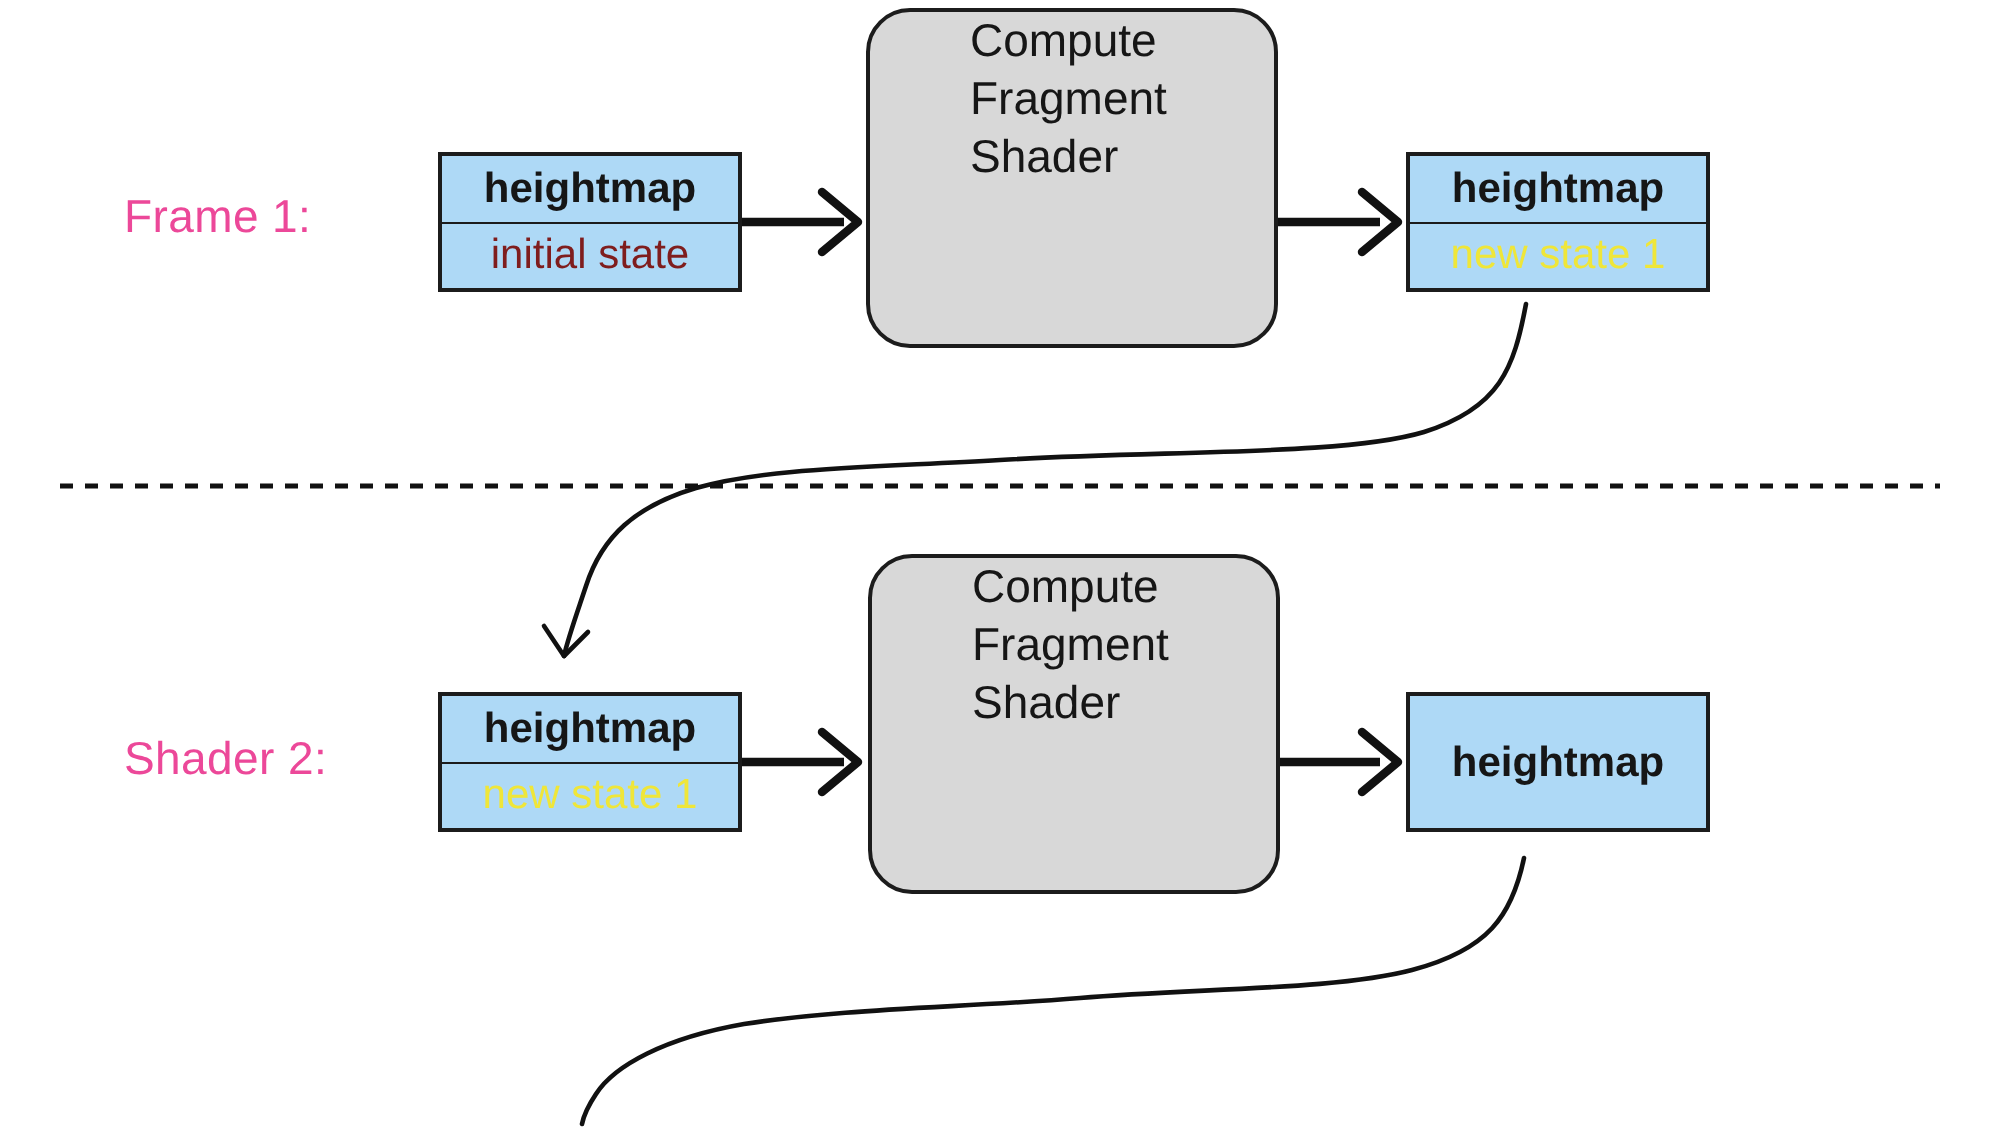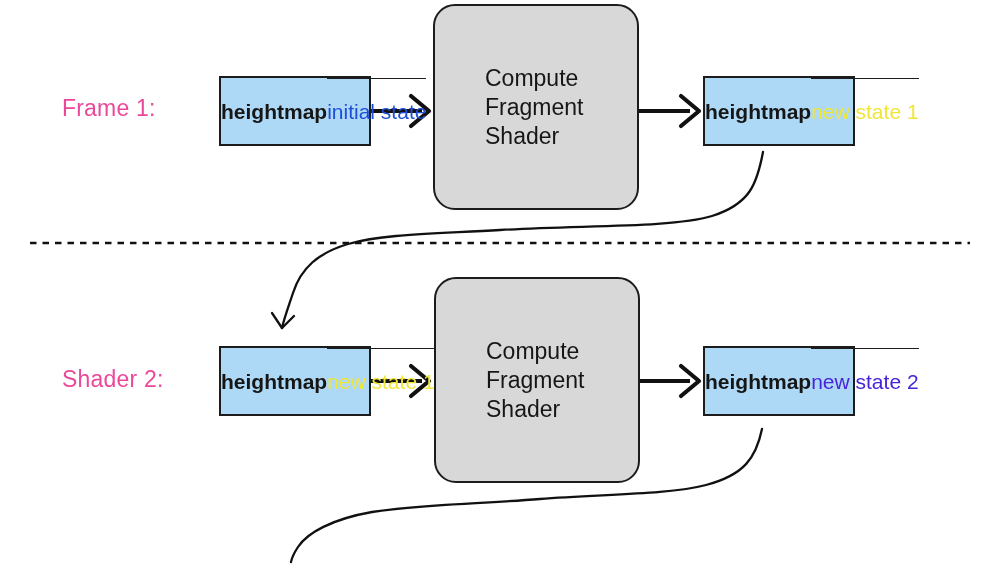--- a/index.html
+++ b/index.html
@@ -33,21 +33,21 @@
     white-space: nowrap;
   }
   .hm-box {
     position: absolute;
     width: 152px;
     height: 70px;
     background: #aed9f6;
     border: 2px solid #1c1c1c;
     box-sizing: border-box;
     display: flex;
-    flex-direction: row;
+    flex-direction: column;
   }
   .hm-row {
     flex: 1;
     display: flex;
     align-items: center;
     justify-content: center;
     font-size: 21px;
     line-height: 1;
     white-space: nowrap;
   }
@@ -55,27 +55,26 @@
     font-weight: 600;
     color: #161616;
   }
   .hm-state {
     font-weight: 500;
     border-top: 1.6px solid #1c1c1c;
   }
   .shader-box {
     position: absolute;
     width: 206px;
-    height: 206px;
+    height: 170px;
     background: #d8d8d8;
     border: 2.5px solid #1c1c1c;
     border-radius: 22px;
     box-sizing: border-box;
     display: flex;
-    align-items: center;
   }
   .shader-text {
     padding-left: 50px;
     font-size: 23px;
     line-height: 29px;
     font-weight: 500;
     color: #161616;
     text-align: left;
   }
   .shader-text span { display: block; }
@@ -124,21 +123,21 @@
                C 478 504, 424 504, 372 512
                C 332 519, 307 533, 298 547
                C 294 553, 292 557, 291 562" fill="none" stroke="#111111" stroke-width="2.3" stroke-linecap="round"></path>
     </g>
   </svg>
 
   <div class="frame-label" style="top:95px">Frame 1:</div>
 
   <div class="hm-box" style="left:219px; top:76px">
     <div class="hm-row hm-title">heightmap</div>
-    <div class="hm-row hm-state" style="color: #1d4ed8;">initial state</div>
+    <div class="hm-row hm-state" style="color: #7f1d1d;">initial state</div>
   </div>
 
   <div class="shader-box" style="left:433px; top:4px">
     <div class="shader-text">
       <span>Compute</span>
       <span>Fragment</span>
       <span>Shader</span>
     </div>
   </div>
 
@@ -157,16 +156,15 @@
   <div class="shader-box" style="left:434px; top:277px">
     <div class="shader-text">
       <span>Compute</span>
       <span>Fragment</span>
       <span>Shader</span>
     </div>
   </div>
 
   <div class="hm-box" style="left:703px; top:346px">
     <div class="hm-row hm-title">heightmap</div>
-    <div class="hm-row hm-state" style="color: rgb(72, 35, 220);">new state 2</div>
   </div>
 
 </div>
 
 </body></html>

